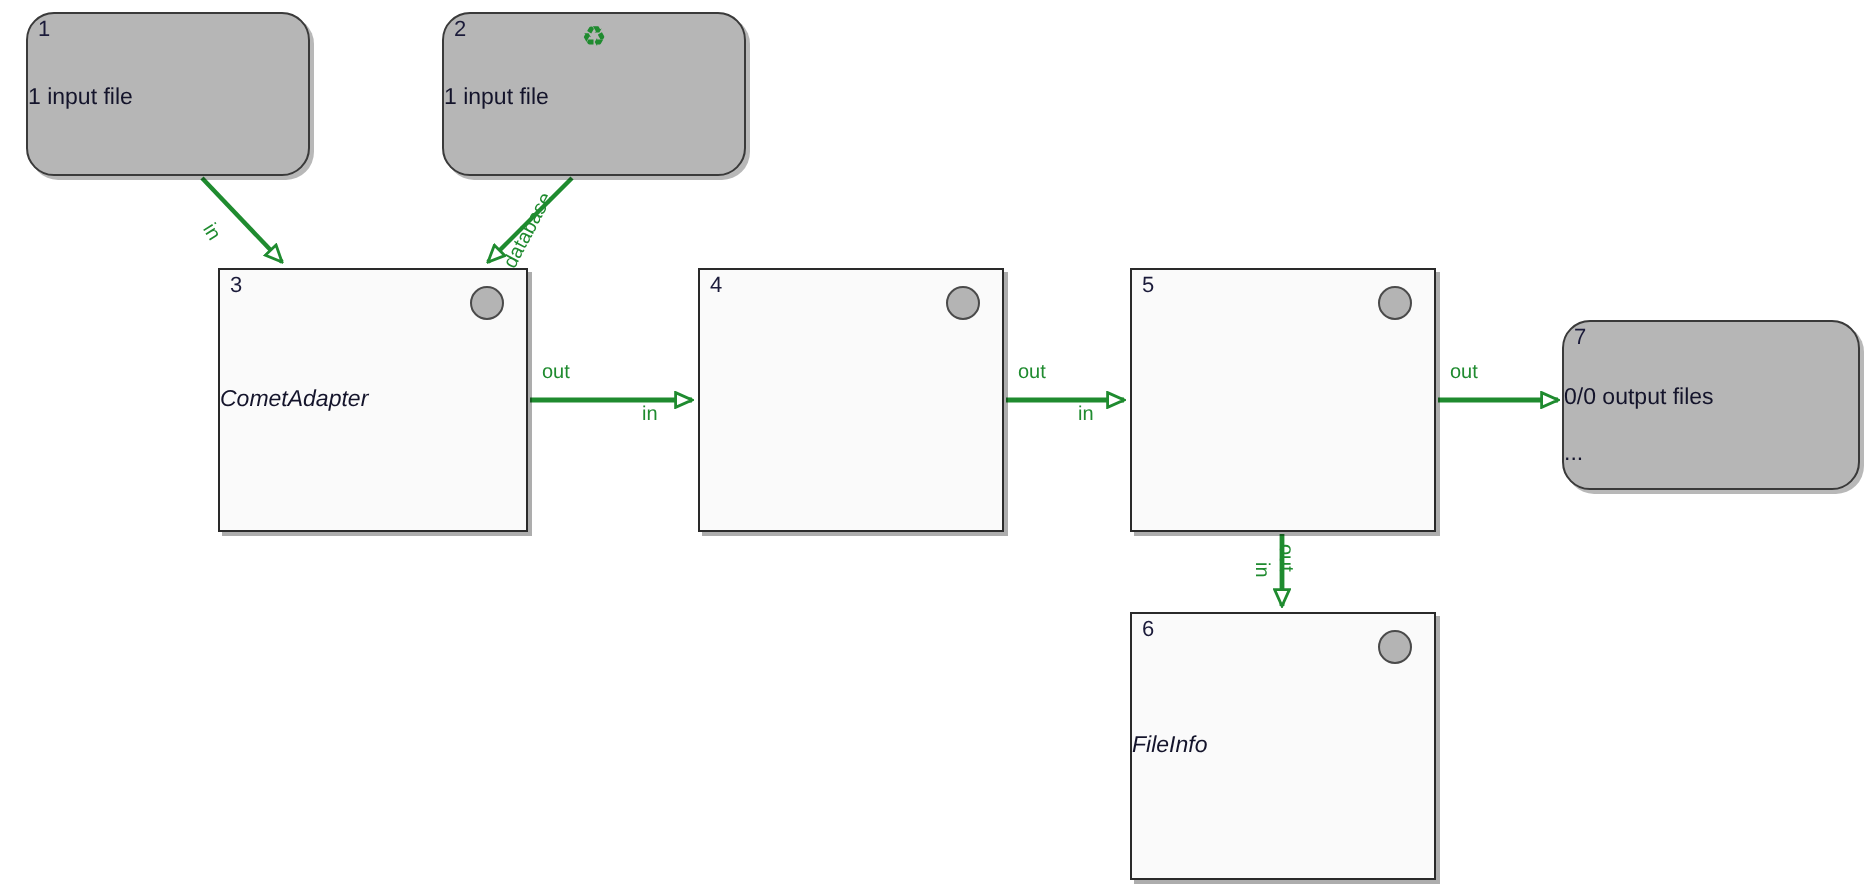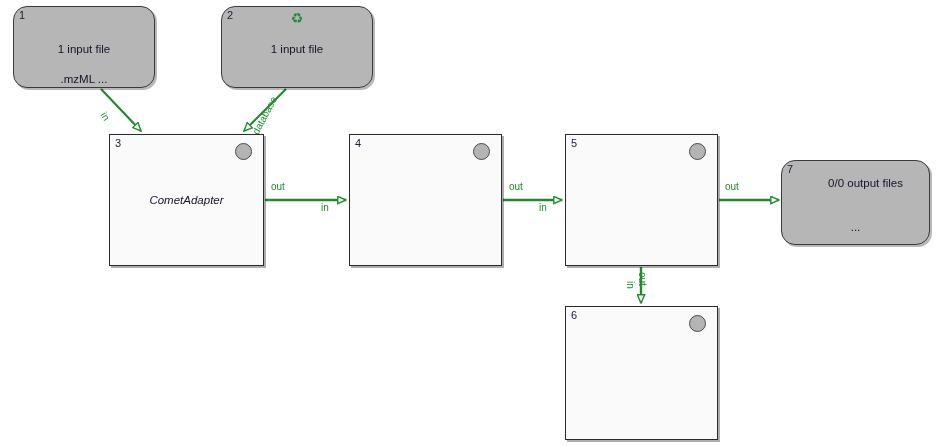--- a/index.html
+++ b/index.html
@@ -56,32 +56,31 @@
     left: 50%;
     transform: translateX(-50%);
     font-size: 14px;
     line-height: 14px;
     color: #1f8b2f;
   }
   .node-label {
     position: absolute;
     left: 0;
     right: 0;
-    text-align: center;
     font-size: 11.5px;
     color: #14142b;
   }
   .node .node-label.center {
     top: 50%;
     transform: translateY(-50%);
     font-style: italic;
   }
   .node.io .node-label.line1 { top: 36px; }
   .node.io .node-label.line2 { top: 66px; }
-  .node.io.small .node-label.line1 { top: 16px; padding-left: 20px; }
+  .node.io.small .node-label.line1 { top: 32px; }
   .node.io.small .node-label.line2 { top: 60px; }
 
   
   .edge-svg {
     position: absolute;
     left: 0;
     top: 0;
     width: 938px;
     height: 446px;
     pointer-events: none;
@@ -157,21 +156,20 @@
   <span class="port-label" style="left:539px; top:202px;">in</span>
 
   <span class="port-label" style="left:725px; top:181px;">out</span>
 
   <span class="port-label rot-down" style="left:648px; top:272px;">out</span>
   <span class="port-label rot-down" style="left:636px; top:281px;">in</span>
 
   <div class="node io" style="left:13px; top:6px; width:142px; height:82px;">
     <span class="node-index">1</span>
     <span class="node-label line1">1 input file</span>
-    <span class="node-label line2">.mzML ...</span>
   </div>
 
   <div class="node io" style="left:221px; top:6px; width:152px; height:82px;">
     <span class="node-index">2</span>
     <span class="node-recycle">♻</span>
     <span class="node-label line1">1 input file</span>
   </div>
 
   <div class="node" style="left:109px; top:134px; width:155px; height:132px;">
     <span class="node-index">3</span>
@@ -185,20 +183,21 @@
   </div>
 
   <div class="node" style="left:565px; top:134px; width:153px; height:132px;">
     <span class="node-index">5</span>
     <span class="node-status"></span>
   </div>
 
   <div class="node" style="left:565px; top:306px; width:153px; height:134px;">
     <span class="node-index">6</span>
     <span class="node-status"></span>
+    <span class="node-label center">FileInfo</span>
   </div>
 
   <div class="node io small" style="left:781px; top:160px; width:149px; height:85px;">
     <span class="node-index">7</span>
     <span class="node-label line1">0/0 output files</span>
     <span class="node-label line2">...</span>
   </div>
 
 </div>
 

